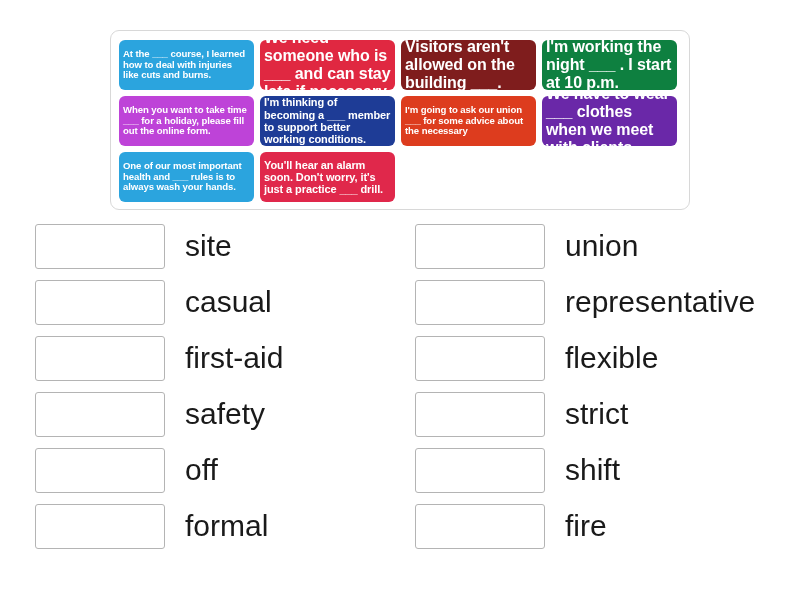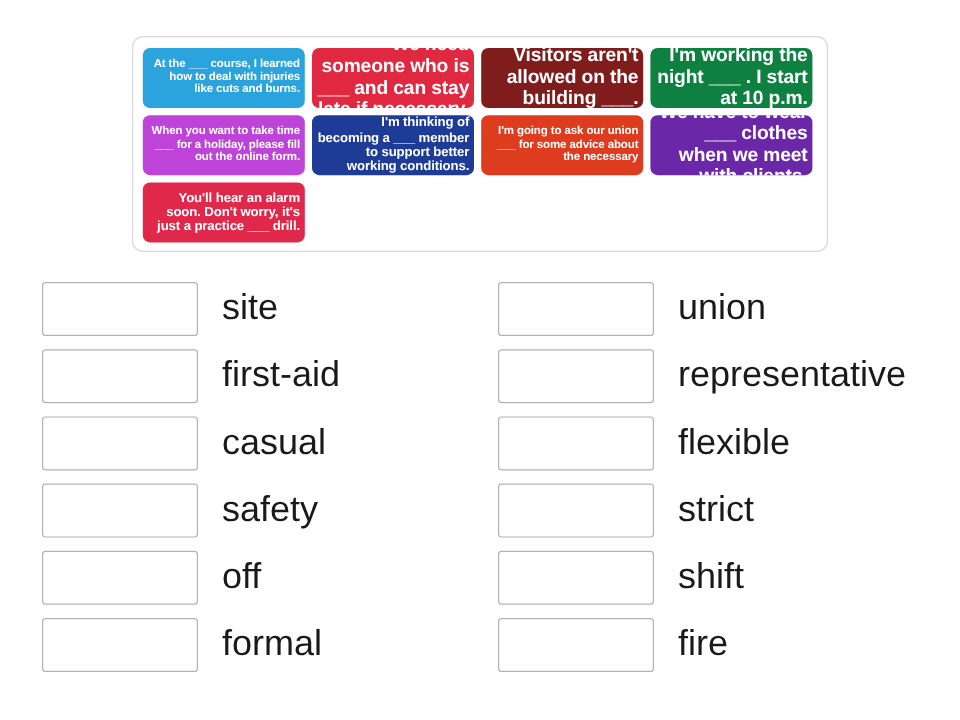--- a/index.html
+++ b/index.html
@@ -34,41 +34,41 @@
   .tile {
     width: 135px;
     height: 50px;
     margin: 3px 3px;
     border-radius: 6px;
     box-sizing: border-box;
     color: #ffffff;
     display: flex;
     align-items: center;
     justify-content: center;
-    text-align: right;
+    text-align: left;
     padding: 2px 4px;
     font-weight: bold;
     line-height: 1.12;
     letter-spacing: -0.1px;
     cursor: move;
     overflow: hidden;
   }
   .tile span {
     display: block;
     width: 100%;
   }
   .t-lg  { font-size: 16px; }
   .t-md  { font-size: 11px; }
   .t-sm  { font-size: 9.6px; }
 
   
   #answers {
     position: absolute;
     left: 0;
-    top: 229px;
+    top: 218px;
     width: 800px;
     height: 360px;
   }
   .col {
     position: absolute;
     top: 0;
     width: 390px;
   }
   .col-left  { left: 35px; }
   .col-right { left: 415px; }
@@ -117,38 +117,41 @@
     </div>
     <div class="tile t-md" style="background: rgb(30, 60, 150);">
       <span>I'm thinking of becoming a ___ member to support better working conditions.</span>
     </div>
     <div class="tile t-sm" style="background: rgb(221, 60, 30);">
       <span>I'm going to ask our union ___ for some advice about the necessary</span>
     </div>
     <div class="tile t-lg" style="background: rgb(106, 40, 168);">
       <span>We have to wear ___ clothes when we meet with clients.</span>
     </div>
+    <div class="tile t-sm" style="background: rgb(43, 164, 222);">
+      <span>One of our most important health and ___ rules is to always wash your hands.</span>
+    </div>
     <div class="tile t-md" style="background: rgb(224, 40, 75);">
       <span>You'll hear an alarm soon. Don't worry, it's just a practice ___ drill.</span>
     </div>
   </div>
 
 <div id="answers">
   <div class="col col-left">
       <div class="answer-row">
         <div class="drop-box"></div>
         <div class="answer-label">site</div>
       </div>
       <div class="answer-row">
         <div class="drop-box"></div>
-        <div class="answer-label">first-aid</div>
+        <div class="answer-label">casual</div>
       </div>
       <div class="answer-row">
         <div class="drop-box"></div>
-        <div class="answer-label">casual</div>
+        <div class="answer-label">first-aid</div>
       </div>
       <div class="answer-row">
         <div class="drop-box"></div>
         <div class="answer-label">safety</div>
       </div>
       <div class="answer-row">
         <div class="drop-box"></div>
         <div class="answer-label">off</div>
       </div>
       <div class="answer-row">

